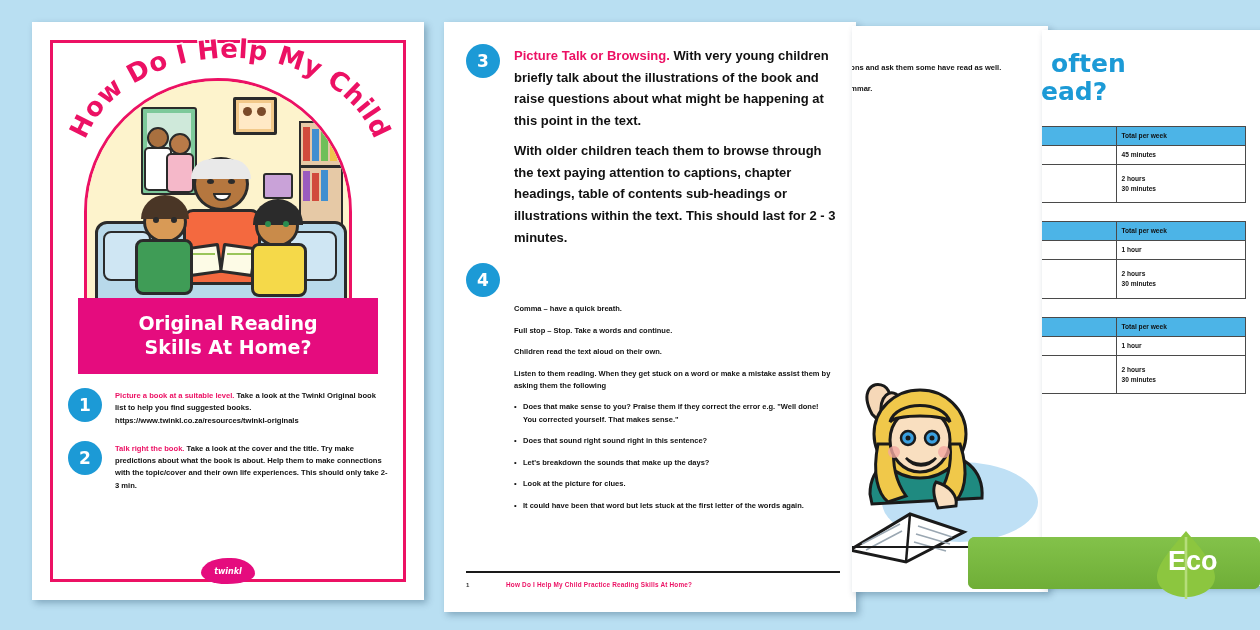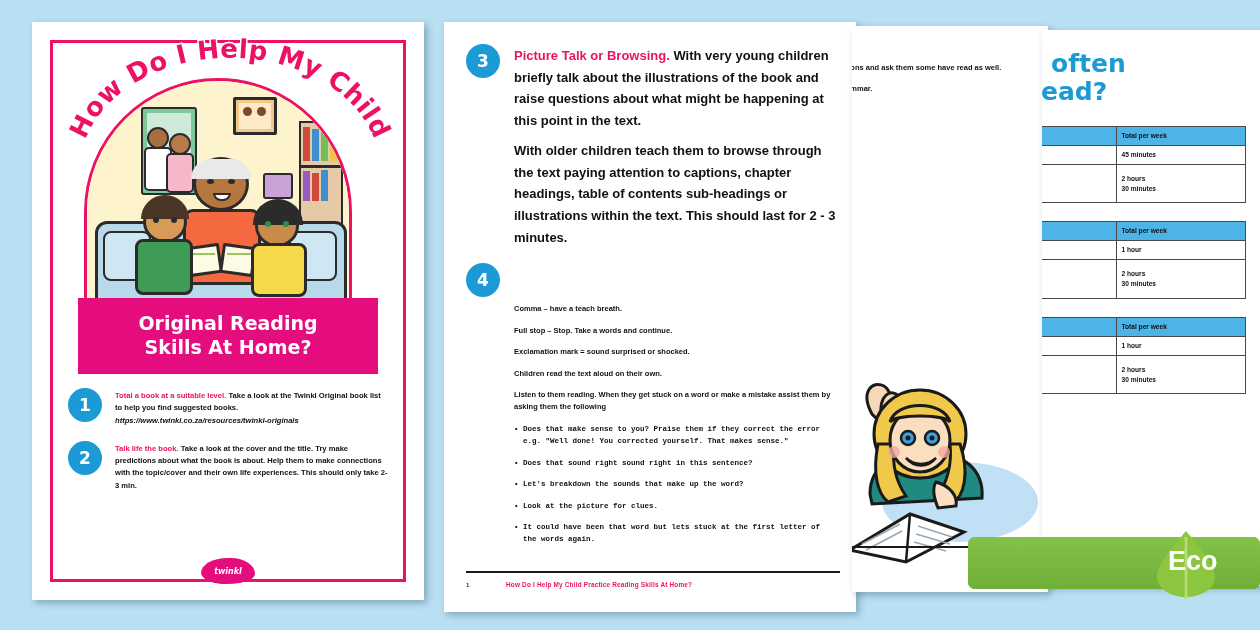--- a/index.html
+++ b/index.html
@@ -72,21 +72,21 @@
     font-family:"DejaVu Sans", sans-serif;
     font-weight:bold; font-size:17px;
     display:flex; align-items:center; justify-content:center;
     margin-right:13px;
   }
   .step-body {
     font-size:7.6px; line-height:1.62; color:#111;
     padding-top:2px; font-weight:600;
   }
   .step-lead { color:#ec1164; font-weight:bold; }
-  .step-url { display:block;font-style:italic; }
+  .step-url { display:block; }
 
   
   #cover-logo {
     position:absolute; left:50%; top:536px; transform:translateX(-50%);
     width:54px; height:26px;
   }
   .logo-blob {
     width:100%; height:100%;
     background:#e50c7e;
     border-radius:50% 45% 52% 48% / 58% 62% 40% 44%;
@@ -107,21 +107,21 @@
     font-weight:bold; font-size:17px;
     display:flex; align-items:center; justify-content:center;
     margin-right:14px;
   }
   .nb-body { font-size:13px; line-height:1.66; color:#111; font-weight:600; padding-top:1px;}
   .nb-body p { margin:0 0 9px 0; }
   .nb-lead { color:#ec1164; font-weight:bold; }
   .p2-flow { margin-left:48px; font-size:7.5px; line-height:1.66; color:#111; font-weight:600; }
   .p2-flow p { margin:0 0 9px 0; }
   .p2-flow li {
-    list-style:none; position:relative; padding-left:9px; margin:0 17px 9px 0;font-family:Liberation Mono, monospace;
+    list-style:none; position:relative; padding-left:9px; margin:0 17px 9px 0;
   }
   .p2-flow li:before { content:"•"; position:absolute; left:0; top:0; }
   .p2-flow ul { margin:0; padding:0; }
 
   #p2-footer {
     position:absolute; left:22px; right:16px; bottom:24px;
   }
   #p2-rule { height:2.5px; background:#1a1a1a; margin-bottom:8px; }
   .footer-row { display:flex; align-items:center; font-size:6px; }
   #p2-pagenum { color:#333; font-weight:bold; width:40px; }
@@ -265,28 +265,28 @@
 
       <div id="cover-banner">
         <span>Original Reading</span>
         <span>Skills At Home?</span>
       </div>
 
       <div class="steps">
         <div class="step">
           <div class="step-bullet">1</div>
           <div class="step-body">
-            <span class="step-lead">Total a book at a suitable level.</span><span> Take a look at the Twinkl Original book list to help you find suggested books.</span>
+            <span class="step-lead">Picture a book at a suitable level.</span><span> Take a look at the Twinkl Original book list to help you find suggested books.</span>
             <span class="step-url">https://www.twinkl.co.za/resources/twinkl-originals</span>
           </div>
         </div>
         <div class="step">
           <div class="step-bullet">2</div>
           <div class="step-body">
-            <span class="step-lead">Talk life the book.</span><span> Take a look at the cover and the title. Try make predictions about what the book is about. Help them to make connections with the topic/cover and their own life experiences. This should only take 2-3 min.</span>
+            <span class="step-lead">Talk right the book.</span><span> Take a look at the cover and the title. Try make predictions about what the book is about. Help them to make connections with the topic/cover and their own life experiences. This should only take 2-3 min.</span>
           </div>
         </div>
       </div>
 
       <div id="cover-logo">
         <div class="logo-blob">twinkl</div>
       </div>
     </div>
   </div>
 
@@ -301,29 +301,28 @@
         </div>
       </div>
 
       <div class="numbered-block">
         <div class="nb-bullet">4</div>
         <div class="nb-body">
         </div>
       </div>
 
       <div class="p2-flow">
-        <p>Comma – have a teach breath.</p>
+        <p>Comma – have a quick breath.</p>
         <p>Full stop – Stop. Take a words and continue.</p>
-        <p>Exclamation mark = sound surprised or shocked.</p>
         <p>Children read the text aloud on their own.</p>
         <p>Listen to them reading. When they get stuck on a word or make a mistake assist them by asking them the following</p>
         <ul>
           <li>Does that make sense to you? Praise them if they correct the error e.g. "Well done! You corrected yourself. That makes sense."</li>
           <li>Does that sound right sound right in this sentence?</li>
-          <li>Let's breakdown the sounds that make up the word?</li>
+          <li>Let's breakdown the sounds that make up the days?</li>
           <li>Look at the picture for clues.</li>
           <li>It could have been that word but lets stuck at the first letter of the words again.</li>
         </ul>
       </div>
     </div>
 
     <div id="p2-footer">
       <div id="p2-rule"></div>
       <div class="footer-row">
         <span id="p2-pagenum">1</span>

